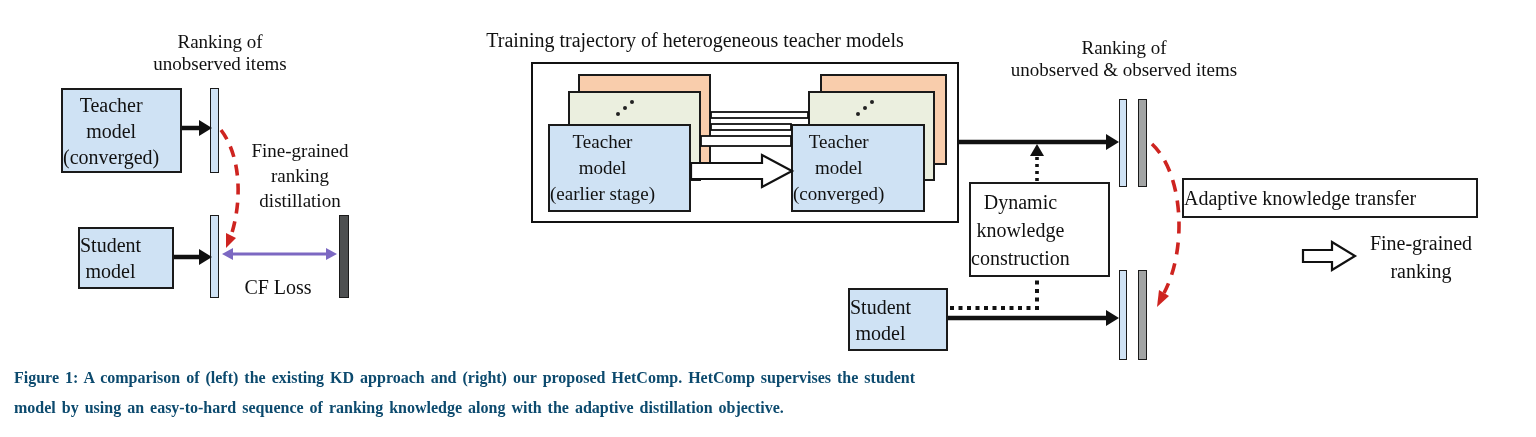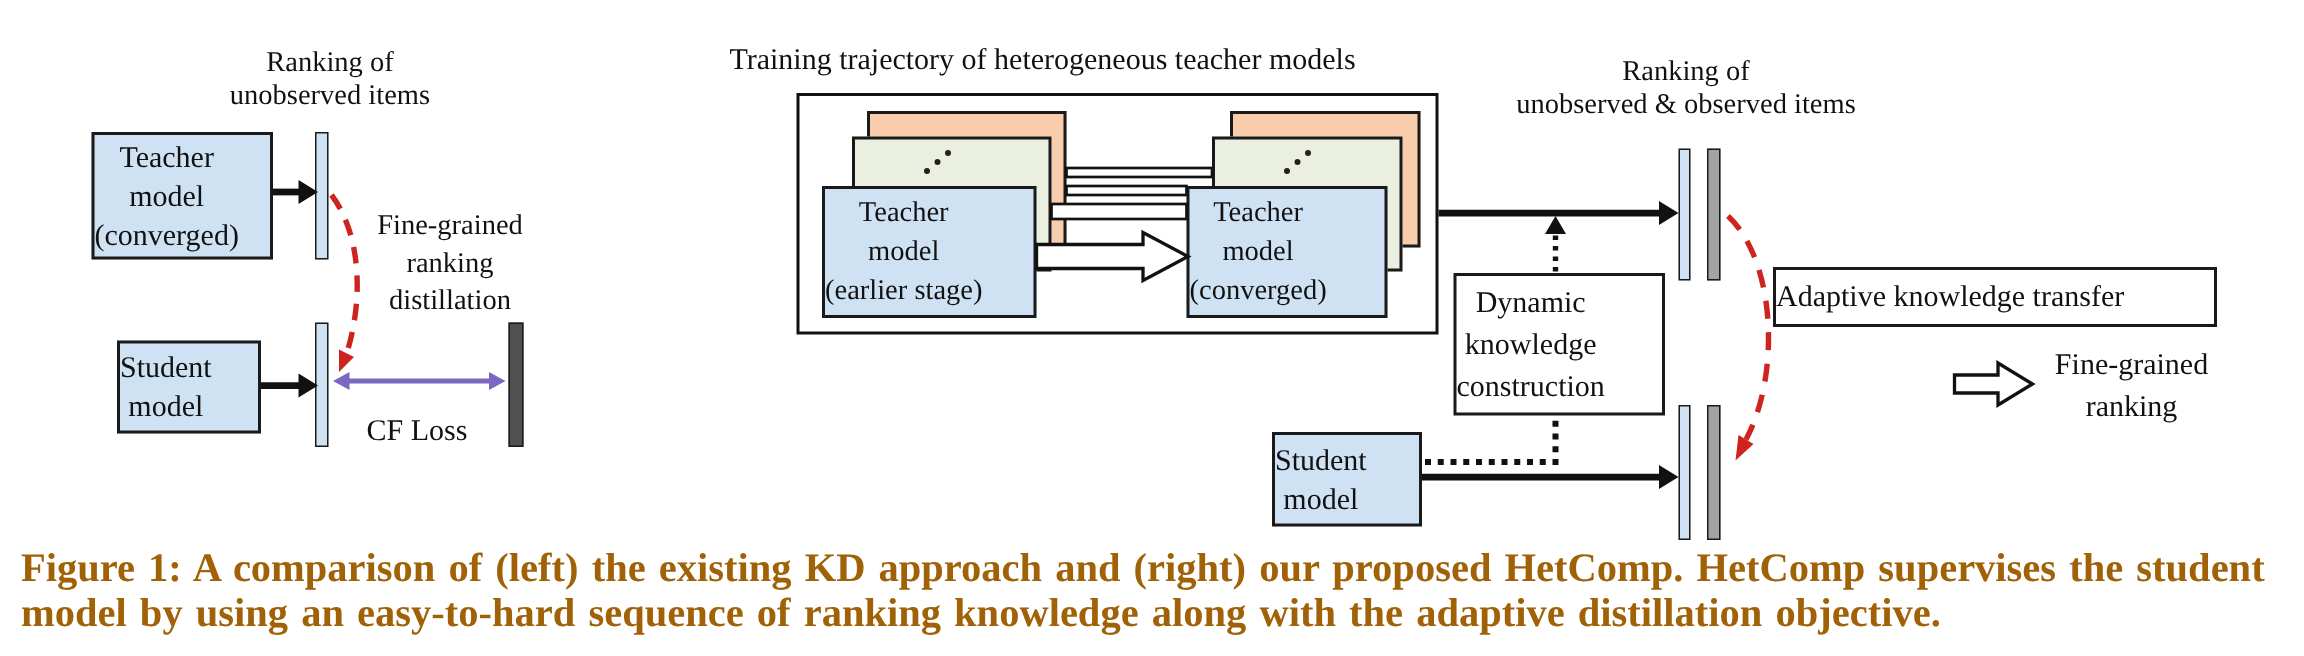--- a/index.html
+++ b/index.html
@@ -42,22 +42,22 @@
   }
   .lbl-nowrap{white-space:nowrap;font-family:Liberation Serif, serif;}
   .trajectory{
     position:absolute;box-sizing:border-box;
     border:2.5px solid #111;background:#fff;
   }
   .card{position:absolute;box-sizing:border-box;border:2px solid #1a1a1a;}
   .caption{
     position:absolute;
     left:14px;top:363px;width:1516px;
-    font-weight:bold;font-size:27px;line-height:30px;
-    white-space:pre-line;color:#a16207;
+    font-weight:bold;font-size:16px;line-height:30px;
+    white-space:pre-line;color:#0c4a6e;
     word-spacing:2px;
     z-index:7;
   }
   .z1{z-index:1}.z2{z-index:2}.z3{z-index:3}
 </style>
 </head>
 <body>
 
 <div class="figure">
 

